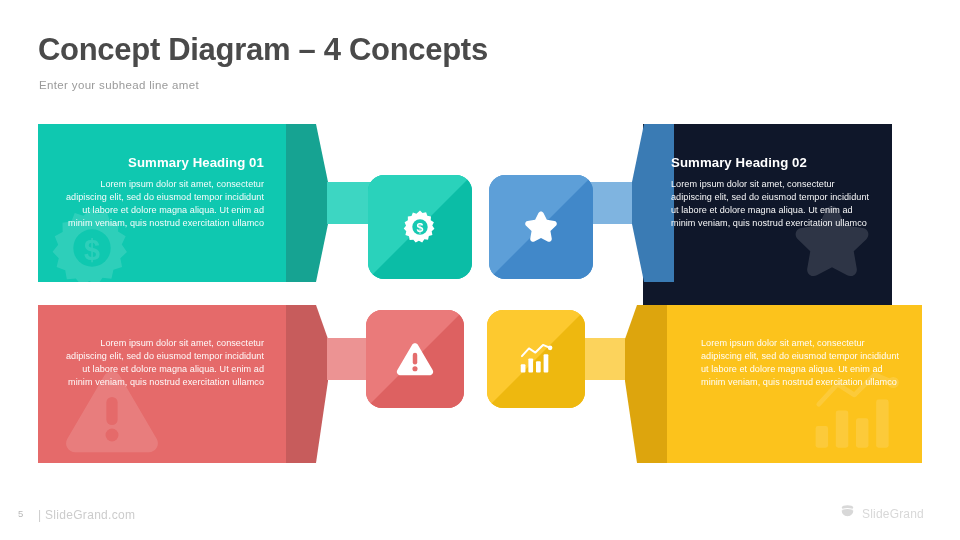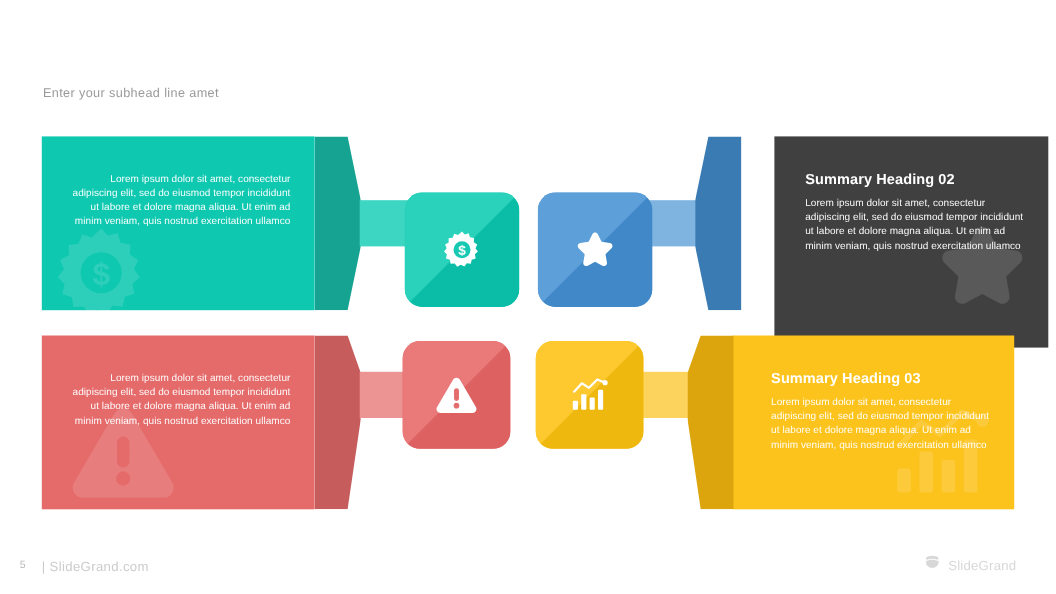--- a/index.html
+++ b/index.html
@@ -74,31 +74,33 @@
   .brand .bmark{display:block;}
   .brand .btext{
     font-size:12px;color:#d8d8d8;letter-spacing:.2px;font-weight:500;
   }
 </style>
 </head>
 <body>
 
 <div id="slide">
 
+  <div class="title">Concept Diagram – 4 Concepts</div>
   <div class="subhead">Enter your subhead line amet</div>
 
   <div class="panel" style="left:38px;top:124px;width:248px;height:158px;background:#0fc8b0;">
     <div class="wm" style="left:8px;top:78px;">
       <svg width="92" height="92" viewBox="0 0 64 64" aria-hidden="true">
         <path fill="#ffffff" d="M32 4l4.2 4.6 6.1-1.6 2 6 6.2 1.2-.4 6.3 5.3 3.4-2.7 5.7 3.6 5.2-4.6 4.3 1.2 6.2-6 1.9-1.4 6.2-6.2-.7-3.6 5.2-5.6-2.9-5.4 3.2-3.9-4.9-6.3.4-1.1-6.2-6-2.2 1.5-6.1-4.3-4.6 3.9-4.9-2.4-5.8 5.5-3.1-.1-6.3 6.2-.9 2.3-5.9 6 1.9z"></path>
         <circle cx="32" cy="32" r="13" fill="#0fc8b0"></circle>
         <text x="32" y="40" font-size="20" font-weight="bold" text-anchor="middle" fill="#ffffff" font-family="Liberation Sans, sans-serif">$</text>
       </svg>
     </div>
     <div class="ptext align-right" style="top:32px;padding:0 22px 0 22px;">
+      <div class="phead">Summary Heading 01</div>
       <div class="pbody">Lorem ipsum dolor sit amet, consectetur adipiscing elit, sed do eiusmod tempor incididunt ut labore et dolore magna aliqua. Ut enim ad minim veniam, quis nostrud exercitation  ullamco</div>
     </div>
   </div>
 
   <div class="trap" style="left:286px;top:124px;width:42px;height:158px;">
     <svg width="42" height="158" viewBox="0 0 42 158" preserveAspectRatio="none">
       <polygon points="0,0 42,0 42,158 0,158" fill="#16a392" opacity="0"></polygon>
       <polygon points="0,0 30,0 42,58 42,100 30,158 0,158" fill="#16a392"></polygon>
     </svg>
   </div>
@@ -122,21 +124,21 @@
         <path fill="#ffffff" d="M32 7c1.7 0 3.2 1 4 2.5l5.4 11 12.1 1.8c1.7.2 3.1 1.4 3.6 3.1.5 1.6 0 3.4-1.2 4.6l-8.8 8.5 2.1 12c.3 1.7-.4 3.4-1.8 4.4-1.4 1-3.3 1.1-4.8.3L32 49.6l-10.6 5.6c-1.5.8-3.4.7-4.8-.3-1.4-1-2.1-2.7-1.8-4.4l2.1-12-8.8-8.5c-1.2-1.2-1.7-3-1.2-4.6.5-1.7 1.9-2.9 3.6-3.1l12.1-1.8 5.4-11C28.8 8 30.3 7 32 7z"></path>
       </svg>
     </div>
   </div>
   <div class="bar" style="left:590px;top:182px;width:44px;height:42px;background:#7fb4e0;"></div>
   <div class="trap" style="left:632px;top:124px;width:42px;height:158px;">
     <svg width="42" height="158" viewBox="0 0 42 158" preserveAspectRatio="none">
       <polygon points="42,0 12,0 0,58 0,100 12,158 42,158" fill="#3a7bb4"></polygon>
     </svg>
   </div>
-  <div class="panel" style="left:704px;top:124px;width:249px;height:192px;background:#404040;">
+  <div class="panel" style="left:643px;top:124px;width:249px;height:192px;background:#0f172a;">
     <div class="wm" style="right:14px;top:72px;">
       <svg width="92" height="92" viewBox="0 0 64 64" aria-hidden="true">
         <path fill="#ffffff" d="M32 7c1.7 0 3.2 1 4 2.5l5.4 11 12.1 1.8c1.7.2 3.1 1.4 3.6 3.1.5 1.6 0 3.4-1.2 4.6l-8.8 8.5 2.1 12c.3 1.7-.4 3.4-1.8 4.4-1.4 1-3.3 1.1-4.8.3L32 49.6l-10.6 5.6c-1.5.8-3.4.7-4.8-.3-1.4-1-2.1-2.7-1.8-4.4l2.1-12-8.8-8.5c-1.2-1.2-1.7-3-1.2-4.6.5-1.7 1.9-2.9 3.6-3.1l12.1-1.8 5.4-11C28.8 8 30.3 7 32 7z"></path>
       </svg>
     </div>
     <div class="ptext align-left" style="top:32px;padding:0 22px 0 28px;">
       <div class="phead">Summary Heading 02</div>
       <div class="pbody">Lorem ipsum dolor sit amet, consectetur adipiscing elit, sed do eiusmod tempor incididunt ut labore et dolore magna aliqua. Ut enim ad minim veniam, quis nostrud exercitation  ullamco</div>
     </div>
   </div>
@@ -198,21 +200,20 @@
           <rect x="6" y="38" width="8" height="14" rx="1.6"></rect>
           <rect x="19" y="28" width="8" height="24" rx="1.6"></rect>
           <rect x="32" y="33" width="8" height="19" rx="1.6"></rect>
           <rect x="45" y="21" width="8" height="31" rx="1.6"></rect>
         </g>
         <polyline points="8,24 20,11 31,18 44,5 56,10" fill="none" stroke="#ffffff" stroke-width="3" stroke-linecap="round" stroke-linejoin="round"></polyline>
         <circle cx="56" cy="10" r="3.6" fill="#ffffff"></circle>
       </svg>
     </div>
     <div class="ptext align-left" style="top:32px;padding:0 22px 0 35px;">
-      <div class="phead">Summary Heading 03</div>
       <div class="pbody">Lorem ipsum dolor sit amet, consectetur adipiscing elit, sed do eiusmod tempor incididunt ut labore et dolore magna aliqua. Ut enim ad minim veniam, quis nostrud exercitation  ullamco</div>
     </div>
   </div>
 
   <div class="foot-num">5</div>
   <div class="foot-site">| SlideGrand.com</div>
   <div class="brand">
     <span class="bmark">
       <svg width="17" height="17" viewBox="0 0 24 24" aria-hidden="true">
         <ellipse cx="12" cy="6.4" rx="8" ry="3.4" fill="#d8d8d8"></ellipse>

